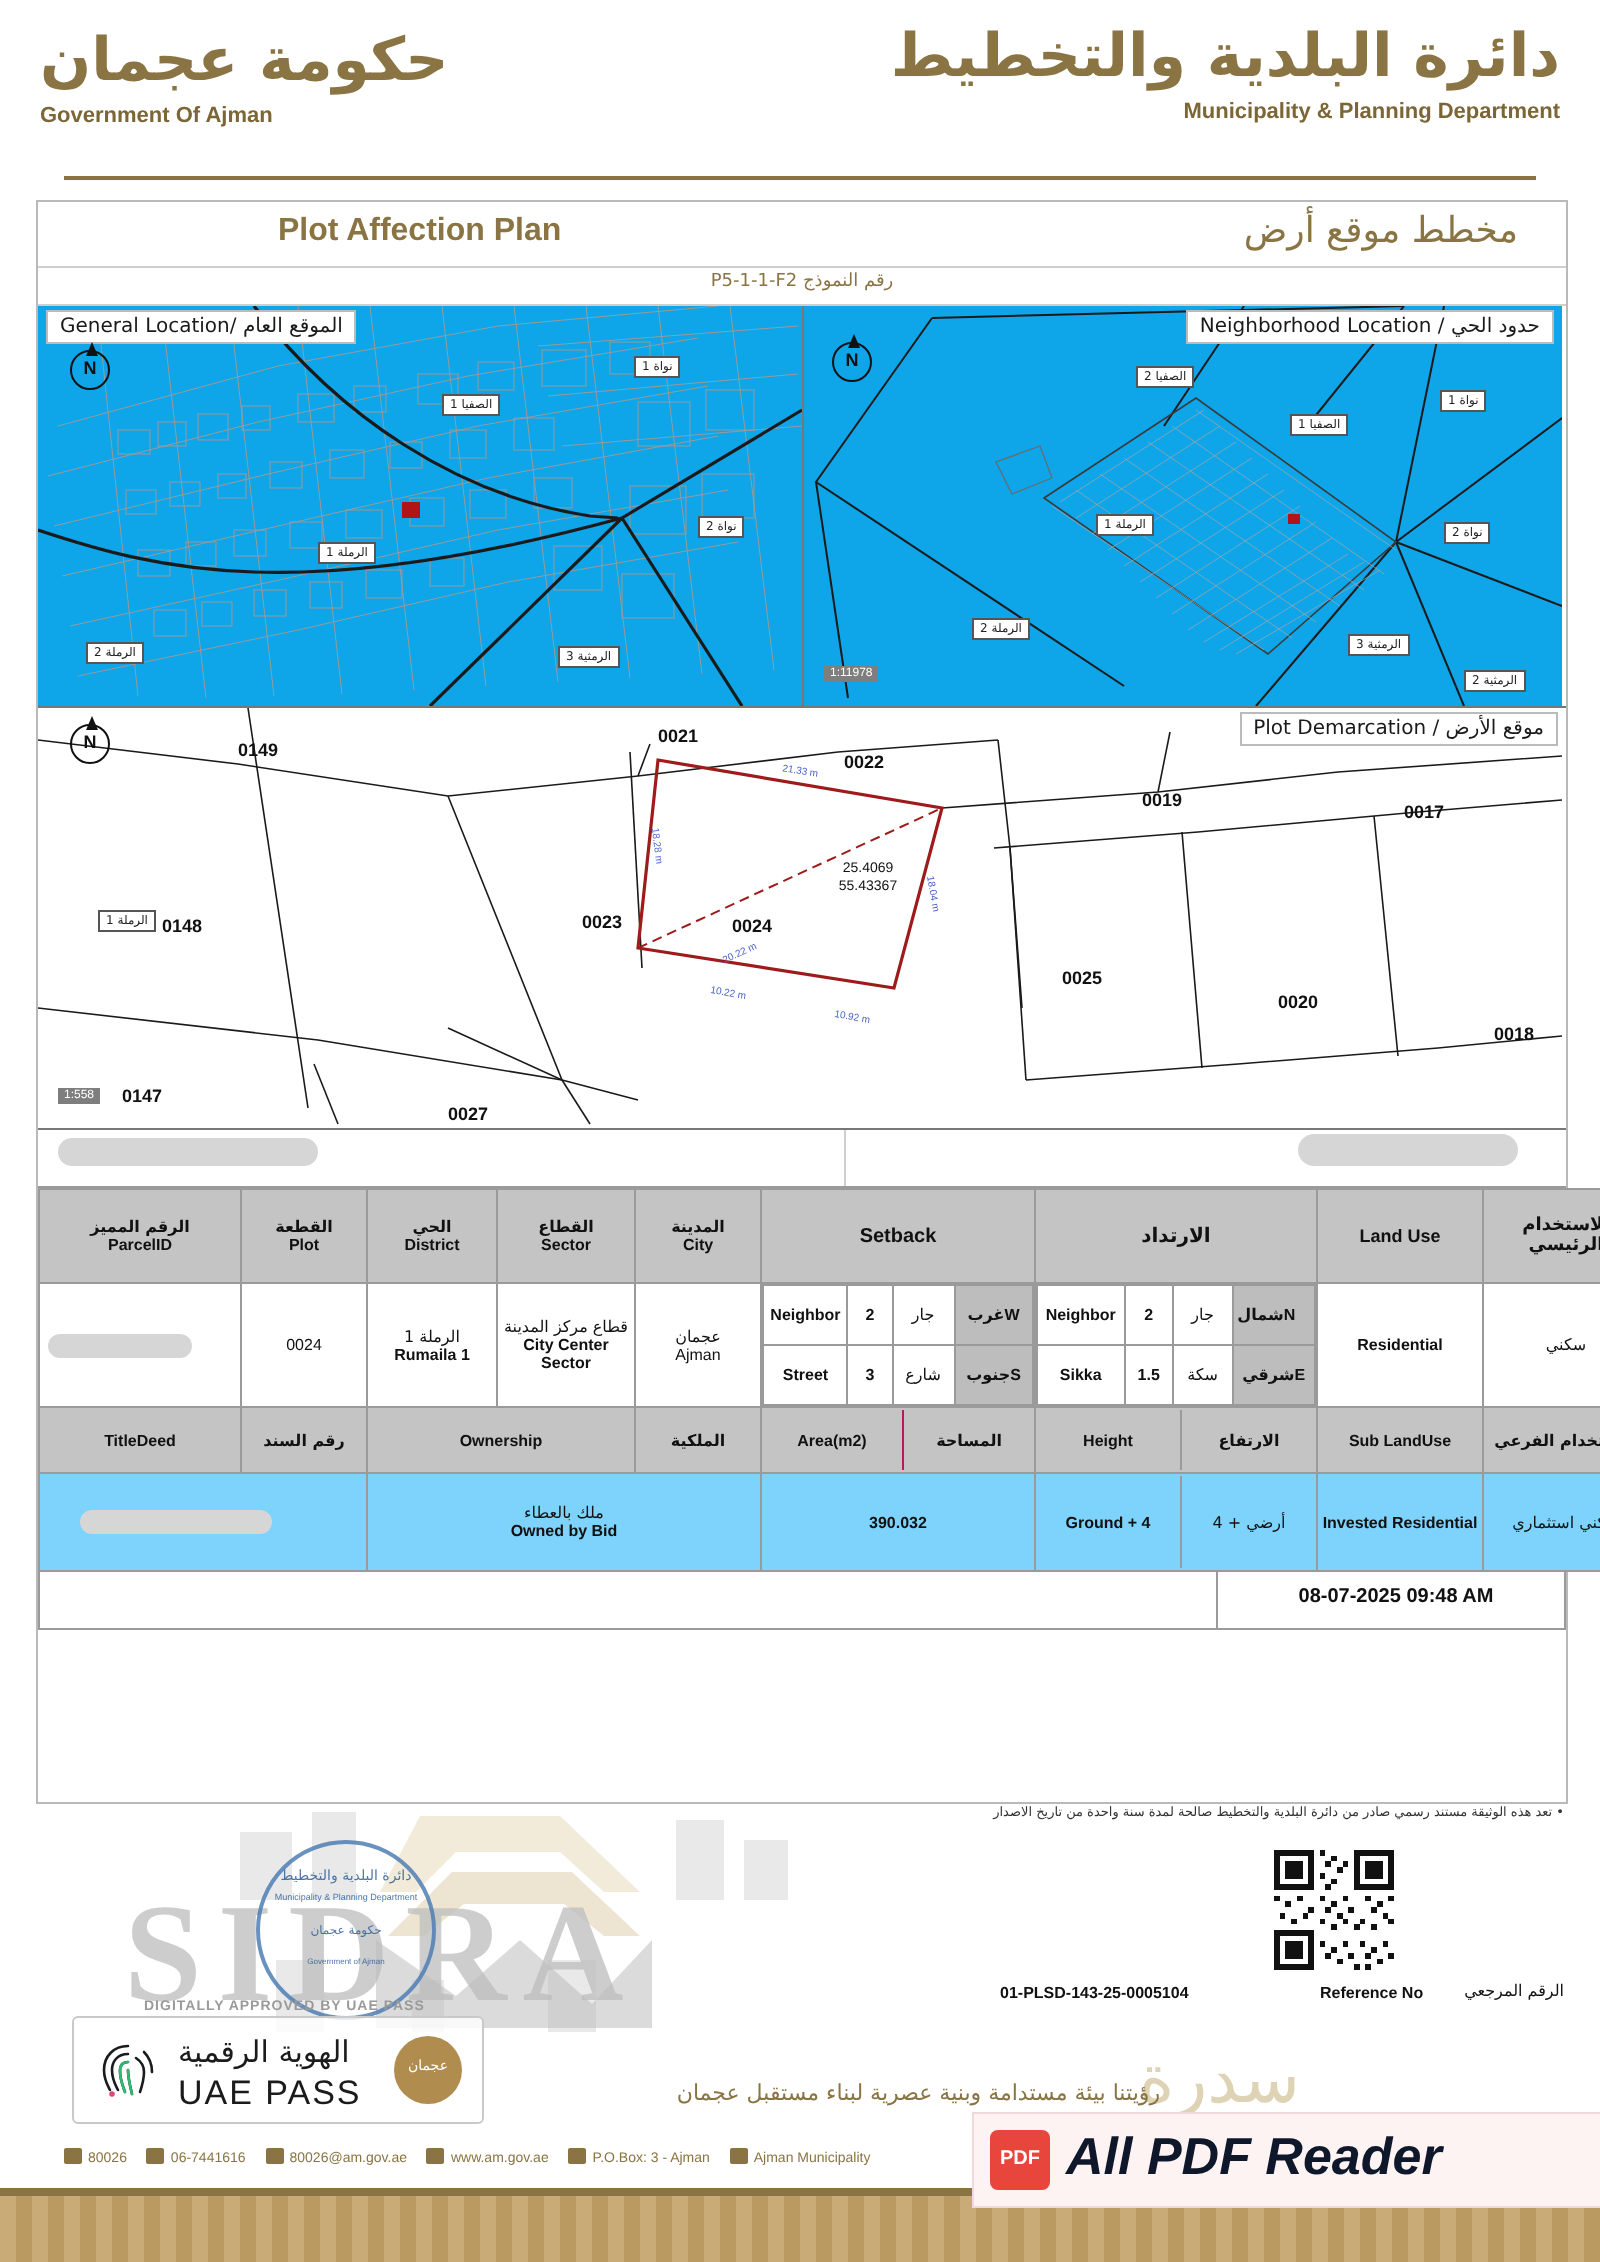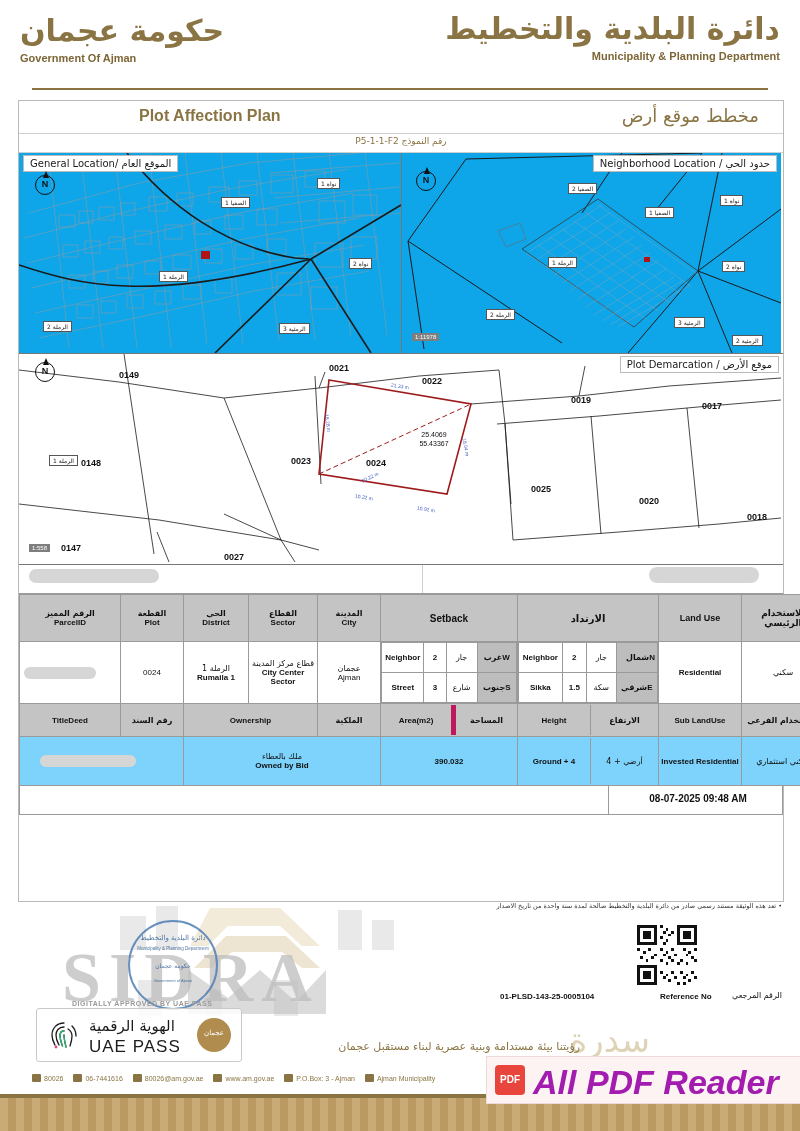--- a/index.html
+++ b/index.html
@@ -146,22 +146,22 @@
   .ribbon-pat{position:absolute;left:0;top:4px;width:800px;height:33px;
               background:repeating-linear-gradient(90deg,#c8ab76 0 8px,#bb9a62 8px 16px);}
 
   
   .pdfoverlay{position:absolute;left:486px;top:1056px;width:314px;height:46px;
               background:#fdf3f3;border:1px solid #f0d9d9;}
   .pdficon{position:absolute;left:8px;top:8px;width:30px;height:30px;background:#e8453c;
            border-radius:4px;}
   .pdficon span{position:absolute;left:0;right:0;top:9px;text-align:center;font-size:10px;
                 font-weight:bold;color:#fff;}
-  .pdftext{position:absolute;left:46px;top:6px;font-size:34px;font-style:italic;font-weight:bold;
-           color:#a21caf;font-family:"Liberation Sans",sans-serif;}
+  .pdftext{position:absolute;left:46px;top:6px;font-size:26px;font-style:italic;font-weight:bold;
+           color:#0f172a;font-family:"Liberation Sans",sans-serif;}
 </style>
 </head>
 <body>
 
 <div class="header">
   <div class="logo-left">
     <div class="logo-ar-big">حكومة عجمان</div>
     <div class="logo-en">Government Of Ajman</div>
   </div>
   <div class="logo-right">
@@ -471,21 +471,21 @@
         </tbody>
             </table>
       </td>
       <td class="bd" style="padding:0">
         <table class="subt">
           <tbody>
                 <tr>
             <td class="lbl-l" style="width:40px">Neighbor</td>
             <td style="width:22px;text-align:center;font-weight:bold">2</td>
             <td class="ar lbl-r" style="width:28px">جار</td>
-            <td class="gry" style="width:38px;text-align:right">
+            <td class="gry" style="width:38px;text-align:left">
               <span class="ar">شمال</span><span class="en">N</span>
             </td>
           </tr>
           <tr>
             <td class="lbl-l">Sikka</td>
             <td style="text-align:center;font-weight:bold">1.5</td>
             <td class="ar lbl-r">سكة</td>
             <td class="gry" style="text-align:center">
               <span class="ar">شرقي</span><span class="en">E</span>
             </td>
@@ -499,21 +499,21 @@
 
     <tr>
       <td class="hd2">TitleDeed</td>
       <td class="hd2 ar">رقم السند</td>
       <td class="hd2" colspan="2">Ownership</td>
       <td class="hd2 ar">الملكية</td>
       <td class="hd2" style="padding:0">
         <table class="subt" style="height:30px">
           <tbody>
                 <tr>
-            <td style="width:66px;border:none;border-right:5px solid #be185d;text-align:center;font-weight:bold;font-size:8px">Area(m2)</td>
+            <td style="width:66px;border:none;border-right:1px solid #be185d;text-align:center;font-weight:bold;font-size:8px">Area(m2)</td>
             <td class="ar" style="border:none;text-align:center;font-weight:bold;font-size:8px">المساحة</td>
           </tr>
         </tbody>
             </table>
       </td>
       <td class="hd2" style="padding:0">
         <table class="subt" style="height:30px">
           <tbody>
                 <tr>
             <td style="width:68px;border:none;border-right:1px solid #9a9a9a;text-align:center;font-weight:bold;font-size:8px">Height</td>

